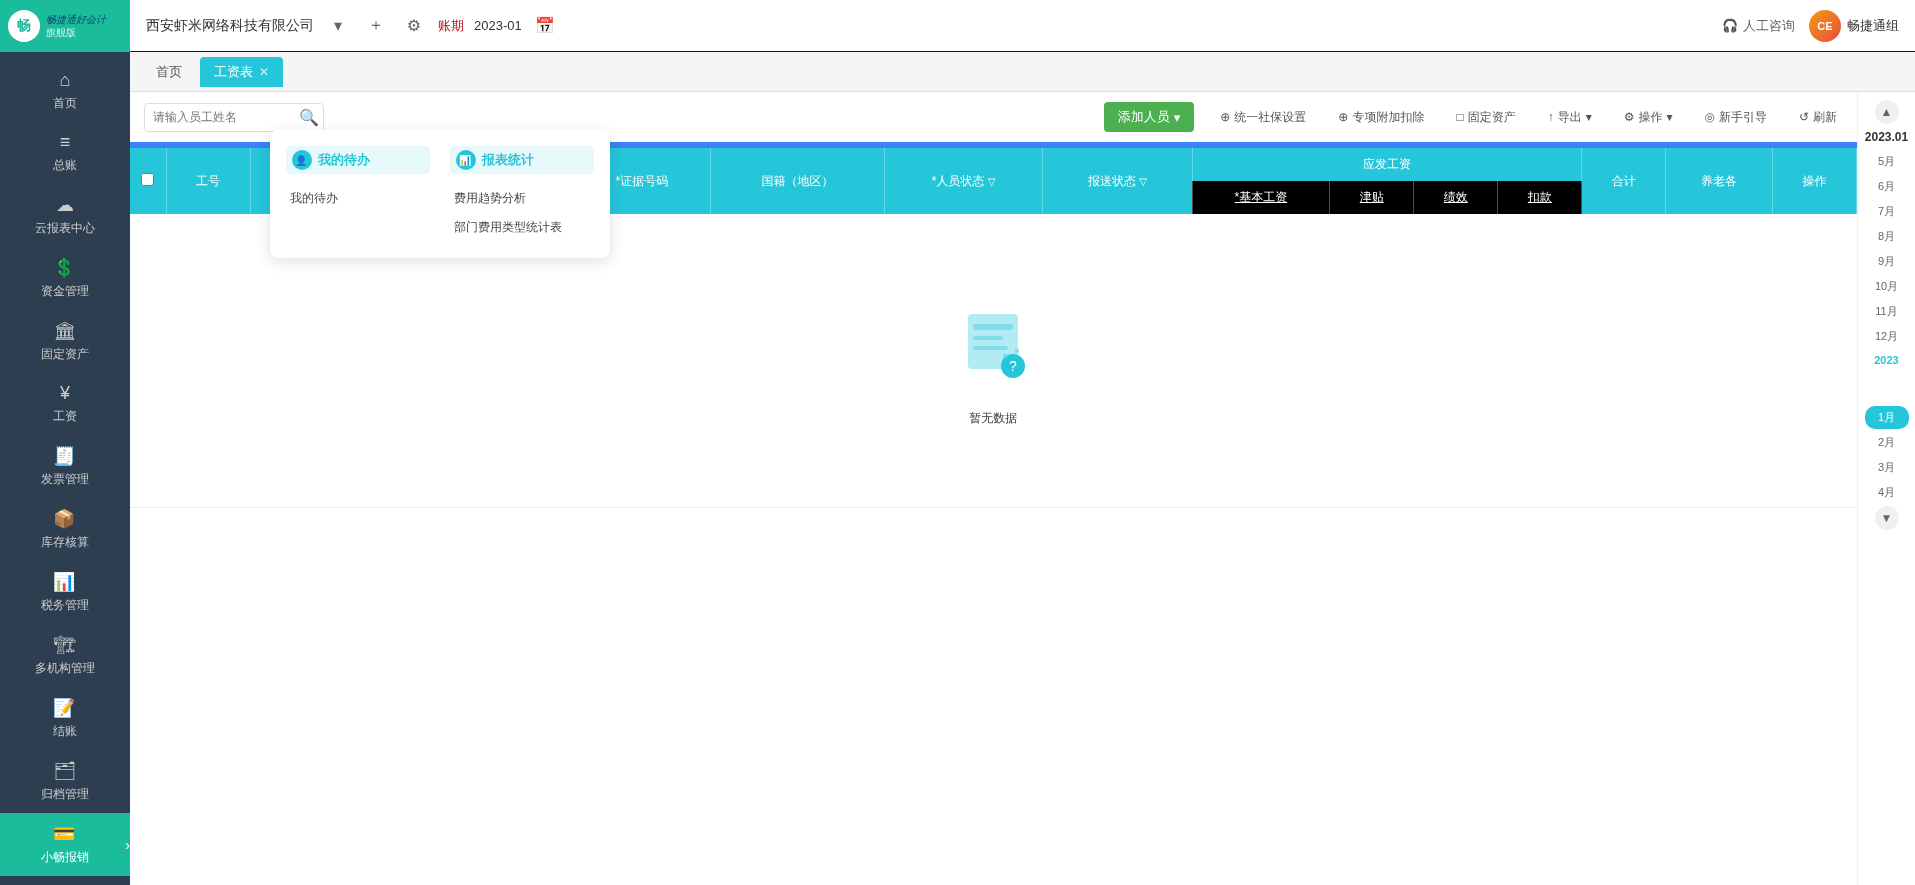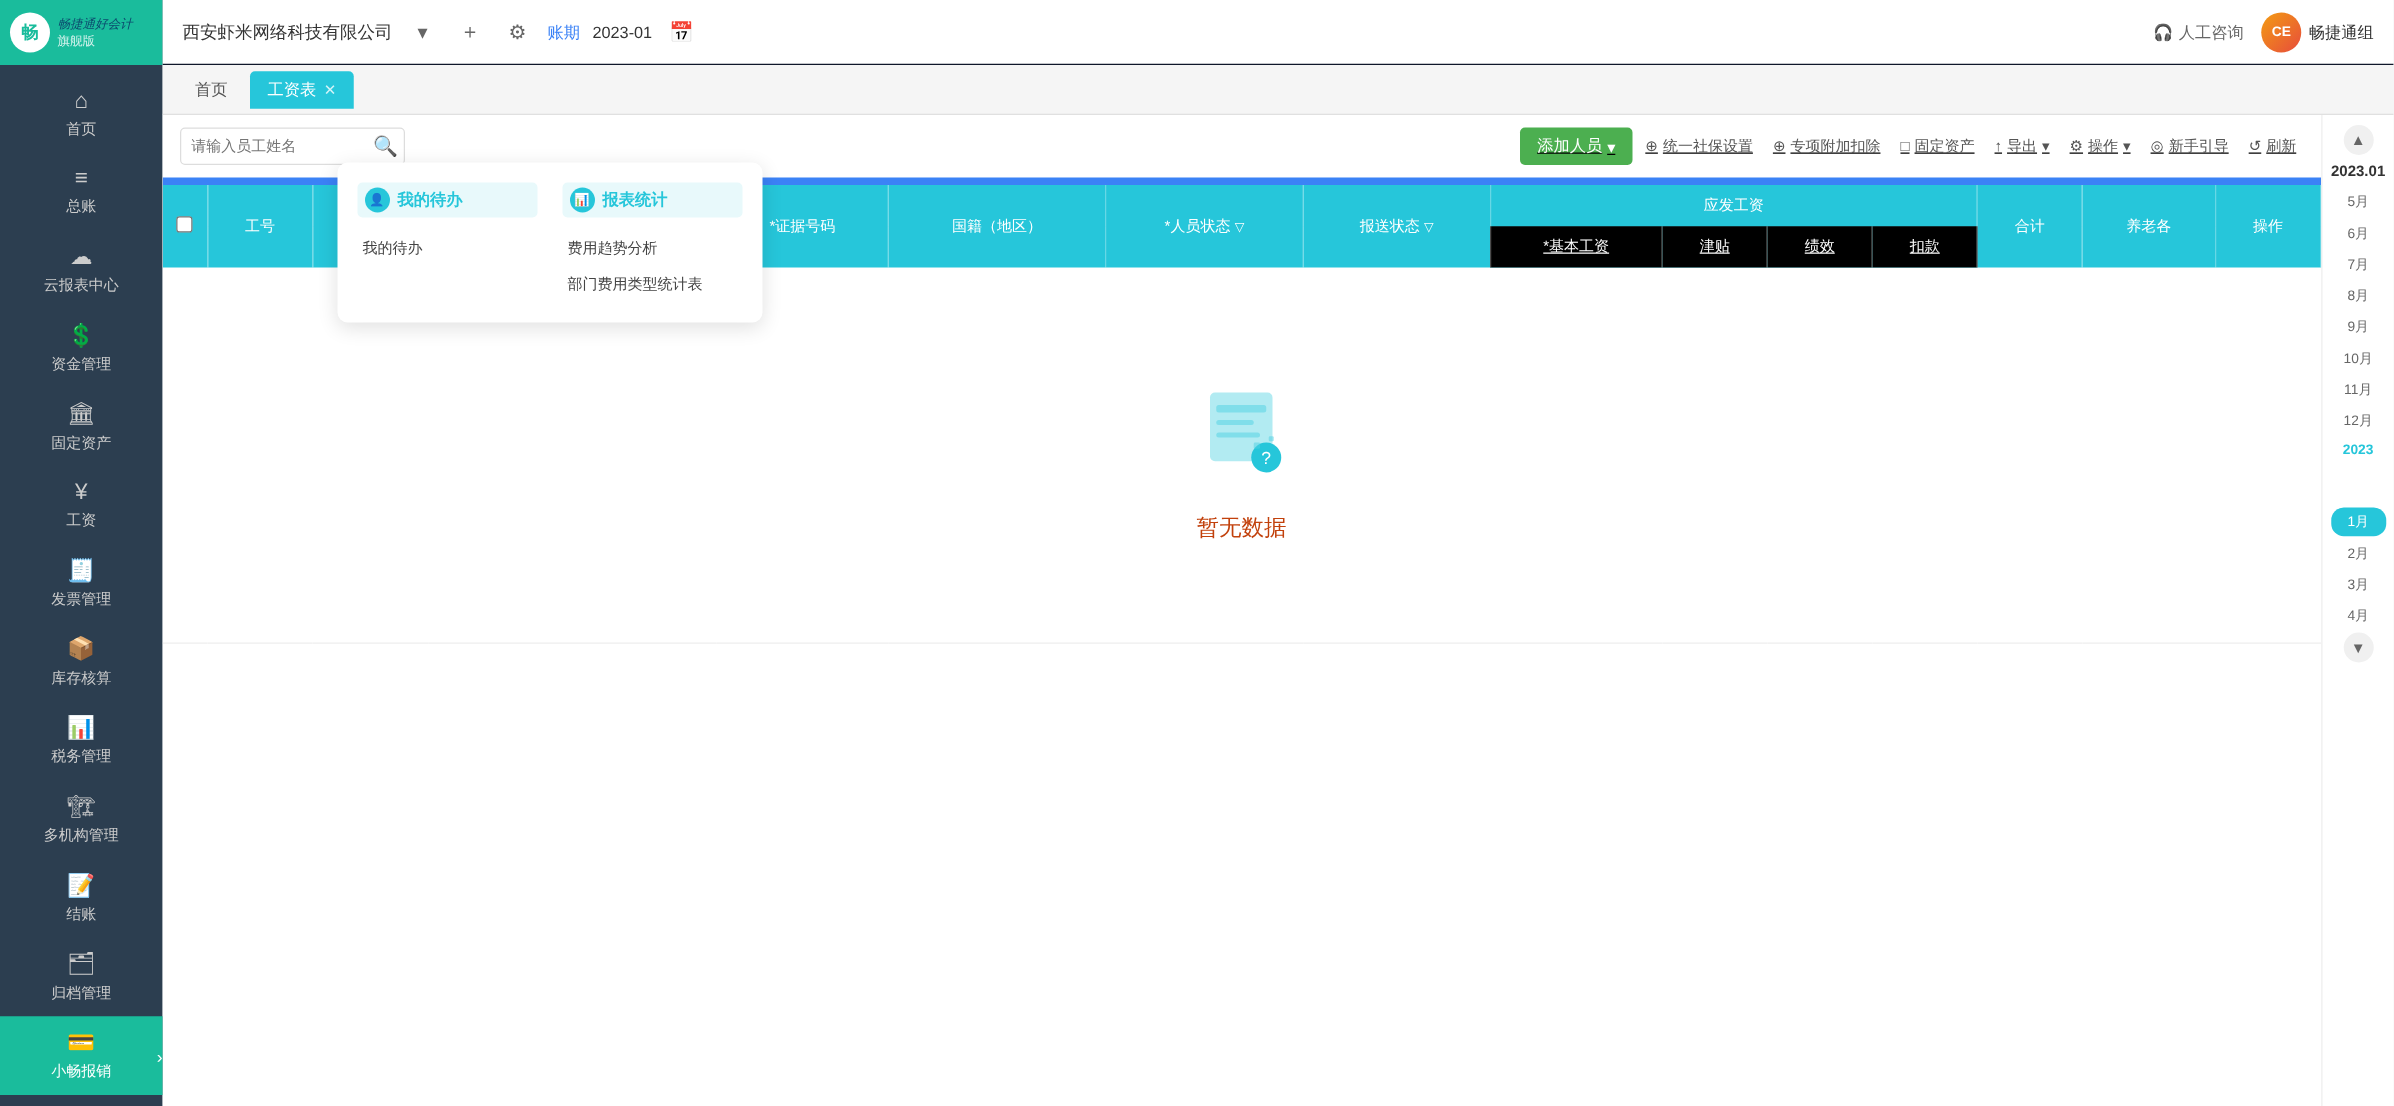--- a/index.html
+++ b/index.html
@@ -71,21 +71,21 @@
       border-bottom: 1px solid #0f172a;
       justify-content: space-between;
     }
     .header-left { display: flex; align-items: center; gap: 10px; }
     .company-name { font-size: 14px; color: #333; font-weight: 500; }
     .icon-btn { 
       width: 28px; height: 28px; border-radius: 4px; 
       display: flex; align-items: center; justify-content: center;
       cursor: pointer; color: #666; font-size: 16px;
     }
-    .period-label { font-size: 13px; color: #3b82f6; }
+    .period-label { font-size: 13px; color: #b91c1c; }
     .period-value { font-size: 13px; color: #333; font-weight: 500; }
     .header-right { display: flex; align-items: center; gap: 14px; }
     .service-btn { 
       display: flex; align-items: center; gap: 4px;
       font-size: 13px; color: #666; cursor: pointer;
     }
     .user-area { display: flex; align-items: center; gap: 6px; cursor: pointer; }
     .user-avatar { 
       width: 32px; height: 32px; border-radius: 50%; 
       background: linear-gradient(135deg, #f39c12, #e74c3c);
@@ -151,22 +151,21 @@
       gap: 6px;
       width: 180px;
     }
     .search-box input {
       border: none; outline: none; font-size: 12px; color: #666; width: 140px;
       background: transparent;
     }
     .toolbar-actions {
       display: flex;
       align-items: center;
-      gap: 4px;
-      text-decoration: underline;
+      gap: 20px;
     }
     .add-btn {
       background: #4caf50;
       color: #fff;
       border: none;
       padding: 6px 14px;
       border-radius: 4px;
       cursor: pointer;
       font-size: 13px;
       display: flex;
@@ -514,21 +513,21 @@
                   <svg class="empty-icon" viewBox="0 0 100 100" xmlns="http://www.w3.org/2000/svg">
                     <rect x="25" y="20" width="50" height="55" rx="4" fill="#b2ebf2"></rect>
                     <rect x="30" y="30" width="40" height="6" rx="2" fill="#80deea"></rect>
                     <rect x="30" y="42" width="30" height="4" rx="2" fill="#80deea"></rect>
                     <rect x="30" y="52" width="35" height="4" rx="2" fill="#80deea"></rect>
                     <circle cx="70" cy="72" r="12" fill="#26c6da"></circle>
                     <text x="66" y="77" font-size="14" fill="#fff" font-family="Arial">?</text>
                     <rect x="60" y="60" width="5" height="5" rx="1" fill="#4dd0e1" opacity="0.5"></rect>
                     <rect x="72" y="55" width="4" height="4" rx="1" fill="#4dd0e1" opacity="0.5"></rect>
                   </svg>
-                  <span style="color:#c2410c;font-size:18px;">暂无数据</span>
+                  <span style="color:#404040;font-size:12px;">暂无数据</span>
                 </div>
               </td>
             </tr>
           </tbody>
         </table>
       </div>
     </div>
 
     <div class="timeline-sidebar">
       <div class="timeline-nav">▲</div>

